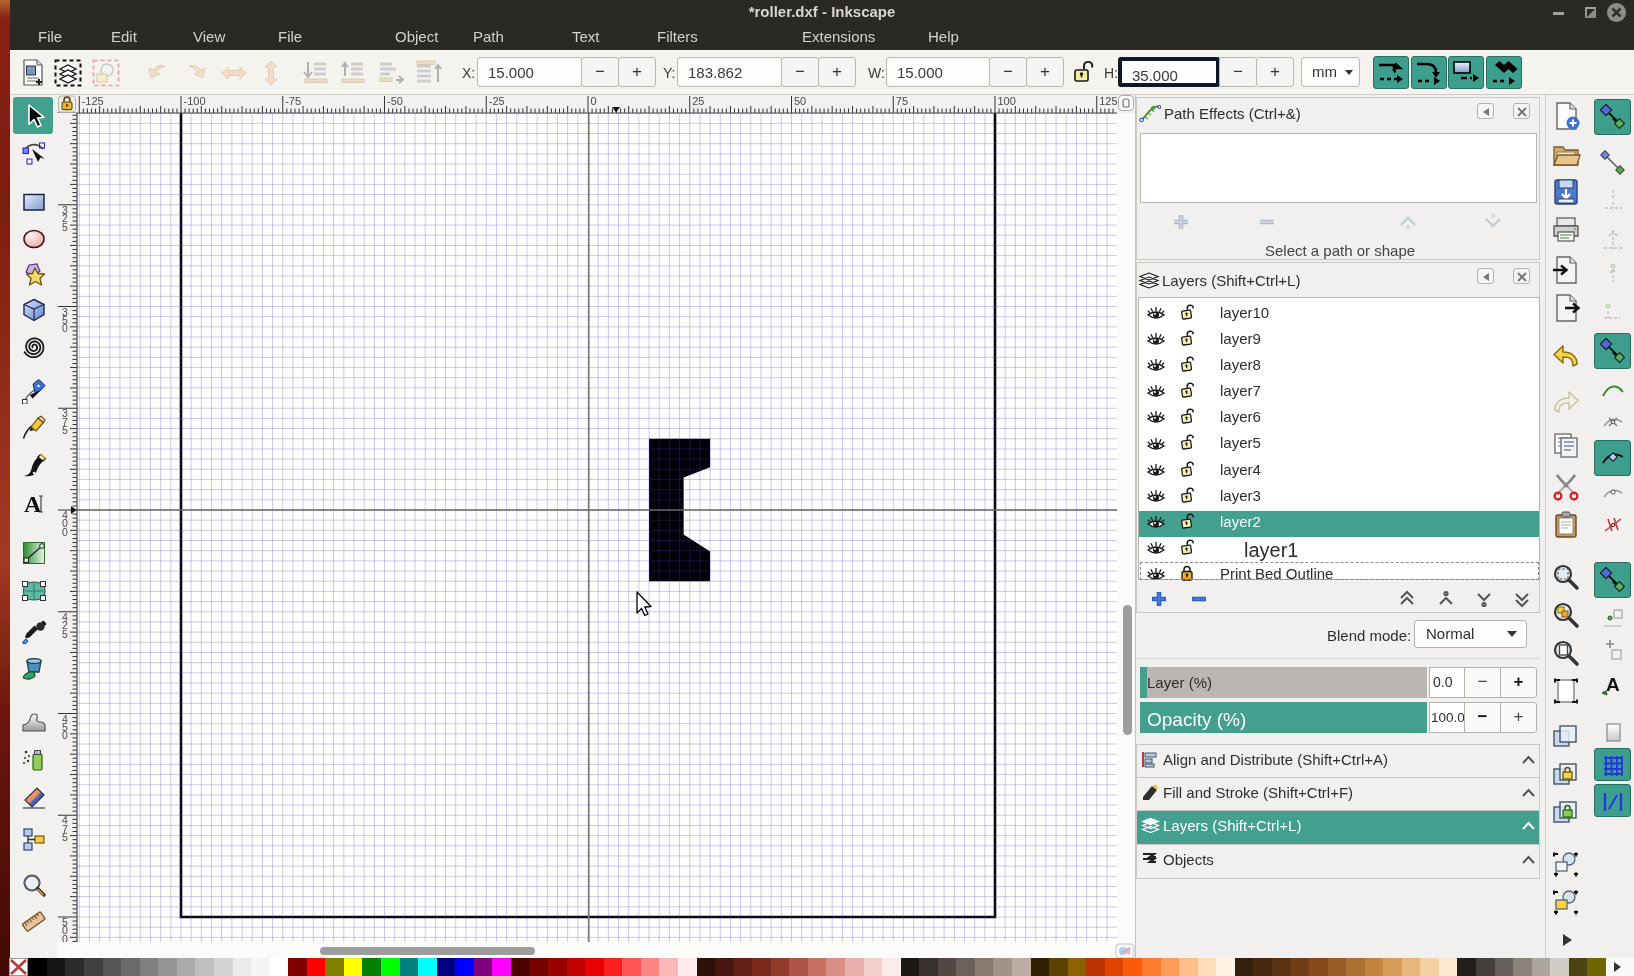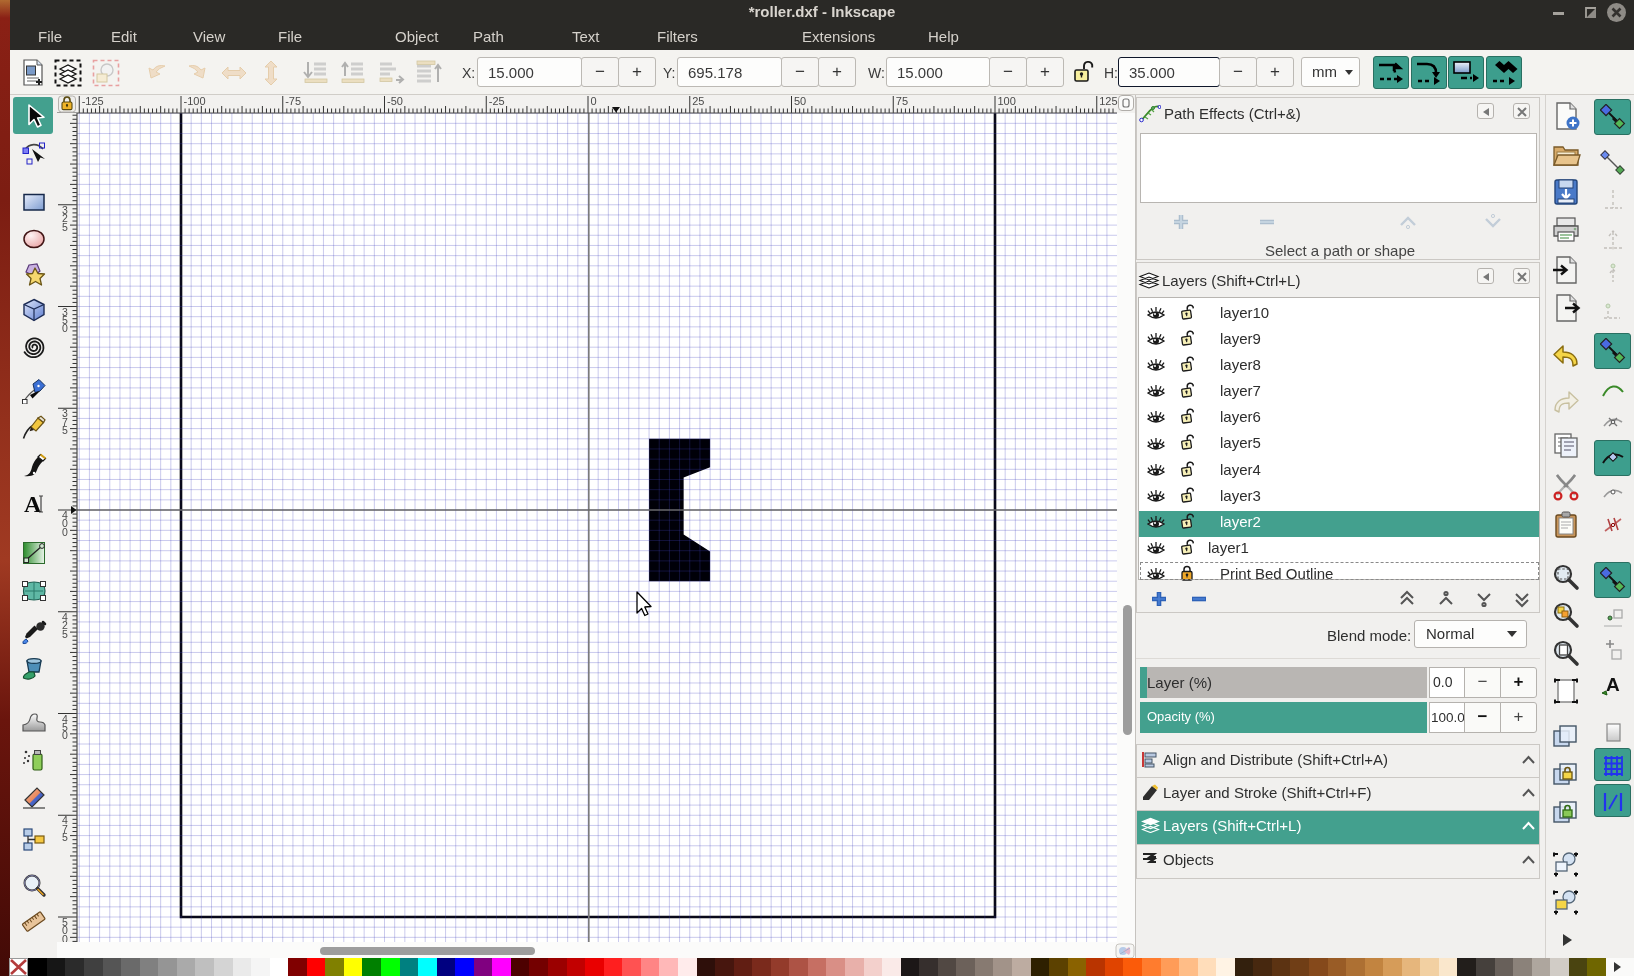--- a/index.html
+++ b/index.html
@@ -29,29 +29,29 @@
 <span class="abs" style="left:647px;top:3px">Filters</span>
 <span class="abs" style="left:792px;top:3px">Extensions</span>
 <span class="abs" style="left:918px;top:3px">Help</span>
 </div>
 <div class="abs" style="left:10px;top:50px;width:1624px;height:45px;background:#f4f3f0;border-bottom:1px solid #d0cdc8;box-sizing:border-box"></div>
 <div style="position:absolute;left:462px;top:65px;font-size:14px;color:#3a3a3a">X:</div>
 <div style="position:absolute;left:477px;top:57px;width:105px;height:30px;background:#fdfdfc;border:1px solid #bcb9b4;border-radius:3px;font-size:15px;color:#3a3a3a;line-height:29px;padding-left:10px;box-sizing:border-box">15.000</div>
 <div style="position:absolute;left:581px;top:57px;width:38px;height:30px;background:#f6f5f3;border:1px solid #bcb9b4;border-radius:3px;font-size:17px;color:#333;line-height:28px;text-align:center;box-sizing:border-box">−</div>
 <div style="position:absolute;left:618px;top:57px;width:38px;height:30px;background:#f6f5f3;border:1px solid #bcb9b4;border-radius:3px;font-size:17px;color:#333;line-height:28px;text-align:center;box-sizing:border-box">+</div>
 <div style="position:absolute;left:663px;top:65px;font-size:14px;color:#3a3a3a">Y:</div>
-<div style="position:absolute;left:677px;top:57px;width:105px;height:30px;background:#fdfdfc;border:1px solid #bcb9b4;border-radius:3px;font-size:15px;color:#3a3a3a;line-height:29px;padding-left:10px;box-sizing:border-box">695.178</div>
+<div style="position:absolute;left:677px;top:57px;width:105px;height:30px;background:#fdfdfc;border:1px solid #bcb9b4;border-radius:3px;font-size:15px;color:#3a3a3a;line-height:29px;padding-left:10px;box-sizing:border-box">183.862</div>
 <div style="position:absolute;left:781px;top:57px;width:38px;height:30px;background:#f6f5f3;border:1px solid #bcb9b4;border-radius:3px;font-size:17px;color:#333;line-height:28px;text-align:center;box-sizing:border-box">−</div>
 <div style="position:absolute;left:818px;top:57px;width:38px;height:30px;background:#f6f5f3;border:1px solid #bcb9b4;border-radius:3px;font-size:17px;color:#333;line-height:28px;text-align:center;box-sizing:border-box">+</div>
 <div style="position:absolute;left:868px;top:65px;font-size:14px;color:#3a3a3a">W:</div>
 <div style="position:absolute;left:886px;top:57px;width:104px;height:30px;background:#fdfdfc;border:1px solid #bcb9b4;border-radius:3px;font-size:15px;color:#3a3a3a;line-height:29px;padding-left:10px;box-sizing:border-box">15.000</div>
 <div style="position:absolute;left:989px;top:57px;width:38px;height:30px;background:#f6f5f3;border:1px solid #bcb9b4;border-radius:3px;font-size:17px;color:#333;line-height:28px;text-align:center;box-sizing:border-box">−</div>
 <div style="position:absolute;left:1026px;top:57px;width:38px;height:30px;background:#f6f5f3;border:1px solid #bcb9b4;border-radius:3px;font-size:17px;color:#333;line-height:28px;text-align:center;box-sizing:border-box">+</div>
 <div style="position:absolute;left:1104px;top:65px;font-size:14px;color:#3a3a3a">H:</div>
-<div style="position:absolute;left:1118px;top:57px;width:102px;height:30px;background:#fdfdfc;border:1px solid #0f172a;border-radius:3px;font-size:15px;color:#3a3a3a;line-height:29px;padding-left:10px;box-sizing:border-box">35.000</div>
+<div style="position:absolute;left:1118px;top:57px;width:102px;height:30px;background:#fdfdfc;border:4px solid #0f172a;border-radius:3px;font-size:15px;color:#3a3a3a;line-height:29px;padding-left:10px;box-sizing:border-box">35.000</div>
 <div style="position:absolute;left:1219px;top:57px;width:38px;height:30px;background:#f6f5f3;border:1px solid #bcb9b4;border-radius:3px;font-size:17px;color:#333;line-height:28px;text-align:center;box-sizing:border-box">−</div>
 <div style="position:absolute;left:1256px;top:57px;width:38px;height:30px;background:#f6f5f3;border:1px solid #bcb9b4;border-radius:3px;font-size:17px;color:#333;line-height:28px;text-align:center;box-sizing:border-box">+</div>
 <svg width="24" height="26" viewBox="0 0 24 26" style="position:absolute;left:1071px;top:59px">
     <g>
       <rect x="4" y="11" width="13" height="11" rx="1.5" fill="#f7ef9e" stroke="#1a1a1a" stroke-width="1.6"></rect>
       <path d="M13,10 V7 A4.2,4.2 0 0 1 21.2,5.8 V8.5" fill="none" stroke="#1a1a1a" stroke-width="1.9"></path>
       <circle cx="10.5" cy="15" r="1.7" fill="#1a1a1a"></circle>
       <path d="M10.5,15.5 V18.5" stroke="#1a1a1a" stroke-width="1.4"></path>
     </g>
   </svg>
@@ -421,41 +421,41 @@
 <div style="position:absolute;left:1327px;top:627px;font-size:15px;color:#2e2e2e;white-space:nowrap">Blend mode:</div>
 <div style="position:absolute;left:1414px;top:620px;width:113px;height:28px;background:#fdfdfc;border:1px solid #b5b2ae;border-radius:3px;box-sizing:border-box;font-size:15px;color:#2e2e2e;line-height:26px;padding-left:11px">Normal<span style="float:right;margin:10px 9px 0 0;width:0;height:0;border-top:6px solid #333;border-left:5px solid transparent;border-right:5px solid transparent"></span></div>
 <div style="position:absolute;left:1136px;top:658px;width:404px;height:1px;background:#dddad6"></div>
 <div style="position:absolute;left:1140px;top:667px;width:287px;height:31px;background:#b9b6b3"></div>
 <div style="position:absolute;left:1140px;top:667px;width:7px;height:31px;background:#43a08e"></div>
 <div style="position:absolute;left:1147px;top:674px;font-size:15px;color:#2e2e2e;white-space:nowrap">Layer (%)</div>
 <div style="position:absolute;left:1429px;top:667px;width:36px;height:31px;background:#fff;border:1px solid #b5b2ae;box-sizing:border-box;font-size:14px;color:#2e2e2e;line-height:29px;padding-left:3px">0.0</div>
 <div style="position:absolute;left:1464px;top:667px;width:37px;height:31px;background:#fafaf8;border:1px solid #b5b2ae;box-sizing:border-box;font-size:17px;color:#444;line-height:28px;text-align:center">−</div>
 <div style="position:absolute;left:1500px;top:667px;width:37px;height:31px;background:#fafaf8;border:1px solid #b5b2ae;border-radius:0 3px 3px 0;box-sizing:border-box;font-size:17px;color:#111;line-height:28px;text-align:center;font-weight:bold">+</div>
 <div style="position:absolute;left:1140px;top:702px;width:287px;height:31px;background:#43a08e"></div>
-<div style="position:absolute;left:1147px;top:709px;font-size:13px;color:#fff;white-space:nowrap">Opacity (%)</div>
+<div style="position:absolute;left:1147px;top:709px;font-size:19px;color:#fff;white-space:nowrap">Opacity (%)</div>
 <div style="position:absolute;left:1429px;top:702px;width:36px;height:31px;background:#fff;border:1px solid #b5b2ae;box-sizing:border-box;font-size:13.5px;color:#2e2e2e;line-height:29px;padding-left:1px">100.0</div>
 <div style="position:absolute;left:1464px;top:702px;width:37px;height:31px;background:#fafaf8;border:1px solid #b5b2ae;box-sizing:border-box;font-size:17px;color:#111;line-height:28px;text-align:center;font-weight:bold">−</div>
 <div style="position:absolute;left:1500px;top:702px;width:37px;height:31px;background:#fafaf8;border:1px solid #b5b2ae;border-radius:0 3px 3px 0;box-sizing:border-box;font-size:17px;color:#444;line-height:28px;text-align:center">+</div>
 <div style="position:absolute;left:1136px;top:744px;width:404px;height:34px;background:#f1f0ee;border:1px solid #cbc8c4;box-sizing:border-box"></div>
 <div style="position:absolute;left:1141px;top:751px"><svg width="17" height="17" viewBox="0 0 17 17">
       <path d="M2,1 V16" stroke="#c83737" stroke-width="2"></path>
       <rect x="4" y="2" width="11" height="4" fill="#b8c8e0" stroke="#456"></rect>
       <rect x="4" y="8" width="7" height="4" fill="#b8c8e0" stroke="#456"></rect>
       <rect x="4" y="13" width="9" height="3" fill="#b8c8e0" stroke="#456"></rect>
     </svg></div>
 <div style="position:absolute;left:1163px;top:751px;font-size:15px;color:#2e2e2e;white-space:nowrap">Align and Distribute (Shift+Ctrl+A)</div>
 <svg width="15" height="10" style="position:absolute;left:1521px;top:755px">
     <path d="M2,8 L7.5,2 L13,8" fill="none" stroke="#555" stroke-width="2"></path>
   </svg>
 <div style="position:absolute;left:1136px;top:777px;width:404px;height:34px;background:#f1f0ee;border:1px solid #cbc8c4;box-sizing:border-box"></div>
 <div style="position:absolute;left:1141px;top:784px"><svg width="18" height="17" viewBox="0 0 18 17">
       <path d="M2,13 L11,2 L16,6 L8,16 L2,16 Z" fill="#2e2e2e"></path>
       <path d="M11,2 L14,0.5 L17,3.5 L16,6 Z" fill="#f0c030"></path>
     </svg></div>
-<div style="position:absolute;left:1163px;top:784px;font-size:15px;color:#2e2e2e;white-space:nowrap">Layer and Stroke (Shift+Ctrl+F)</div>
+<div style="position:absolute;left:1163px;top:784px;font-size:15px;color:#2e2e2e;white-space:nowrap">Fill and Stroke (Shift+Ctrl+F)</div>
 <svg width="15" height="10" style="position:absolute;left:1521px;top:788px">
     <path d="M2,8 L7.5,2 L13,8" fill="none" stroke="#555" stroke-width="2"></path>
   </svg>
 <div style="position:absolute;left:1136px;top:810px;width:404px;height:35px;background:#43a08e;border:1px solid #cbc8c4;box-sizing:border-box"></div>
 <div style="position:absolute;left:1141px;top:817px"><svg width="19" height="16" viewBox="0 0 19 16">
       <path d="M1.5,4.5 L9.5,1.5 L17.5,4.5 L9.5,7.5 Z" fill="#fff" stroke="#fff" stroke-width="1.2"></path>
       <path d="M1.5,8.5 L9.5,5.5 L17.5,8.5 L9.5,11.5 Z" fill="none" stroke="#fff" stroke-width="1.2"></path>
       <path d="M1.5,12.5 L9.5,9.5 L17.5,12.5 L9.5,15.5 Z" fill="none" stroke="#fff" stroke-width="1.2"></path>
     </svg></div>
 <div style="position:absolute;left:1163px;top:817px;font-size:15px;color:#fff;white-space:nowrap">Layers (Shift+Ctrl+L)</div>
@@ -614,21 +614,21 @@
       <path d="M9,6.2V2 M5.6,6.8L4,3.2 M12.4,6.8L14,3.2 M3,8.4L1,5.6 M15,8.4L17,5.6" stroke="#1a1a1a" stroke-width="1.3" fill="none"></path>
     </svg></div>
 <div style="position:absolute;left:1179px;top:539px"><svg width="16" height="16" viewBox="0 0 16 16">
       <g transform="rotate(-8 8 10)">
         <rect x="3" y="6.5" width="9" height="8" rx="1" fill="#f7f0b8" stroke="#1a1a1a" stroke-width="1.3"></rect>
         <path d="M9,6 V4.4 A3.1,3.1 0 0 1 15,3.8 V5.4" fill="none" stroke="#1a1a1a" stroke-width="1.5"></path>
         <circle cx="7.5" cy="9.6" r="1.2" fill="#1a1a1a"></circle>
         <path d="M7.5,10 V12" stroke="#1a1a1a" stroke-width="1.1"></path>
       </g>
     </svg></div>
-<div style="position:absolute;left:1208px;top:539px;font-size:15px;color:#2d2d2d;white-space:nowrap">layer1</div>
+<div style="position:absolute;left:1244px;top:539px;font-size:20px;color:#2d2d2d;white-space:nowrap">layer1</div>
 <div style="position:absolute;left:1147px;top:566px"><svg width="18" height="16" viewBox="0 0 18 16">
       <path d="M1,10 Q9,4 17,10 Q9,16 1,10 Z" fill="#fff" stroke="#1a1a1a" stroke-width="1.4"></path>
       <circle cx="9" cy="10" r="3" fill="#1a1a1a"></circle>
       <circle cx="8" cy="9" r="1" fill="#fff"></circle>
       <path d="M9,6.2V2 M5.6,6.8L4,3.2 M12.4,6.8L14,3.2 M3,8.4L1,5.6 M15,8.4L17,5.6" stroke="#1a1a1a" stroke-width="1.3" fill="none"></path>
     </svg></div>
 <div style="position:absolute;left:1179px;top:565px"><svg width="16" height="16" viewBox="0 0 16 16">
       <rect x="3" y="6.5" width="10" height="8.5" rx="1.2" fill="#f0a828" stroke="#1a1a1a" stroke-width="1.3"></rect>
       <path d="M5,6.5 V4.6 A3,3 0 0 1 11,4.6 V6.5" fill="none" stroke="#1a1a1a" stroke-width="1.5"></path>
       <circle cx="8" cy="9.8" r="1.3" fill="#1a1a1a"></circle>

